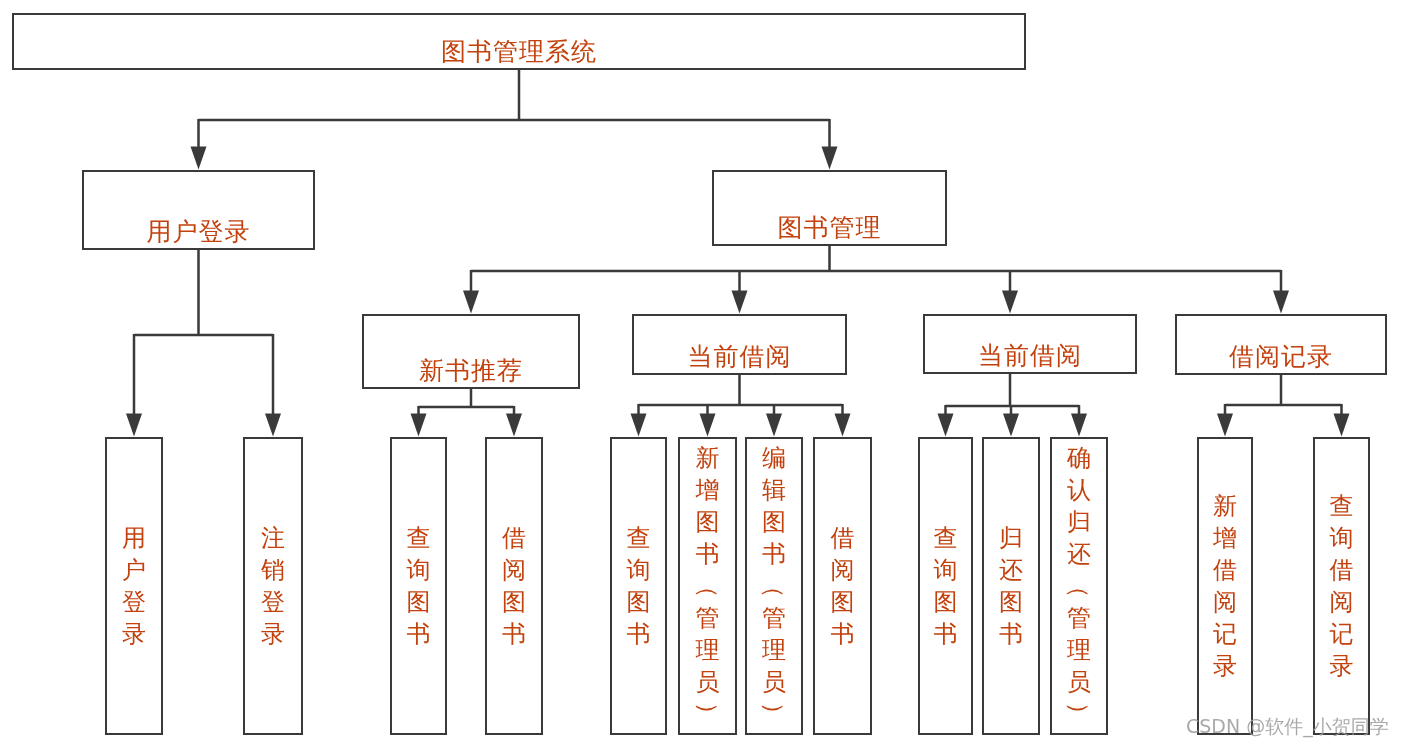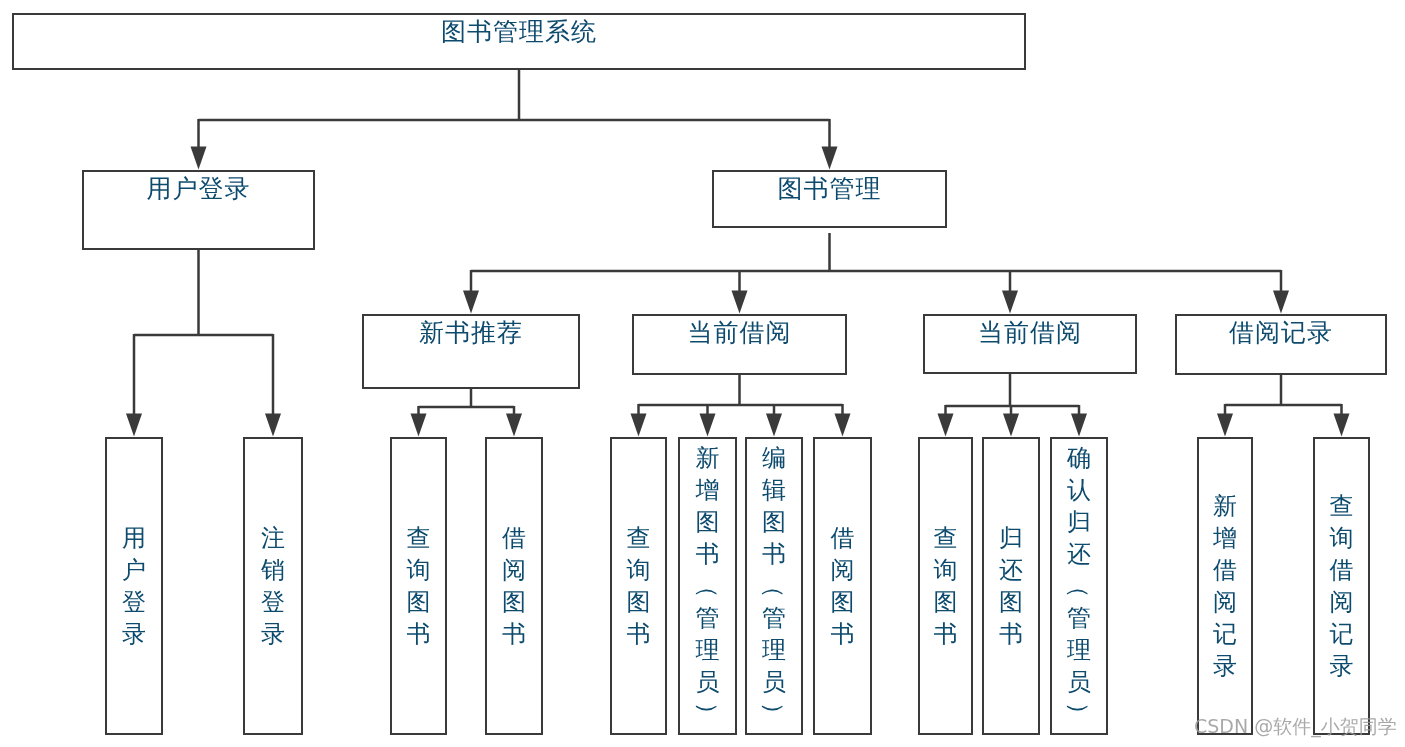--- a/index.html
+++ b/index.html
@@ -13,22 +13,22 @@
     overflow: hidden;
   }
   svg.connectors {
     position: absolute; left: 0; top: 0; z-index: 1;
   }
   .node {
     position: absolute;
     box-sizing: border-box;
     border: 2px solid #3a3a3a;
     background: #ffffff;
-    display: flex; align-items: flex-start; justify-content: center;
-    color: #0c4a6e;
+    display: flex; align-items: flex-end; justify-content: center;
+    color: #c2410c;
     z-index: 2;
   }
   .horiz .lbl {
     font-size: 25px;
     letter-spacing: 1px;
     white-space: nowrap;
   }
   .vert .lbl {
     display: flex; flex-direction: column;
     align-items: center; justify-content: center;
@@ -43,21 +43,20 @@
     transform: rotate(90deg);
   }
   .watermark {
     position: absolute;
     left: 1186px; top: 714px;
     font-size: 19px;
     color: #9b9b9b;
     opacity: 0.85;
     white-space: nowrap;
     z-index: 5;
-    margin-left: 8px;
   }
 </style>
 </head>
 <body>
 
 <div class="canvas" id="canvas">
   <div class="watermark">CSDN @软件_小贺同学</div>
 <svg width="1405" height="747" class="connectors">
       <path d="M519 69 V120 M198.5 120 H829.5 M198.5 119 V150.5 M829.5 119 V150.5 M198.5 233 V335 M134 335 H273 M134 334 V417.5 M273 334 V417.5 M829.5 233 V271 M471 271 H1281 M471 270 V294.5 M739.5 270 V294.5 M1010 270 V294.5 M1281 270 V294.5 M471 374 V407 M418.5 407 H514 M418.5 406 V417.5 M514 406 V417.5 M739.5 374 V405 M638.5 405 H842.5 M638.5 404 V417.5 M707.5 404 V417.5 M774 404 V417.5 M842.5 404 V417.5 M1010 374 V406 M945.5 406 H1079 M945.5 405 V417.5 M1011 405 V417.5 M1079 405 V417.5 M1281 374 V405 M1225 405 H1341.5 M1225 404 V417.5 M1341.5 404 V417.5" stroke="#3a3a3a" stroke-width="2.5" fill="none"></path>
       <polygon points="190.5,146.5 206.5,146.5 198.5,169.5" fill="#3a3a3a"></polygon>
@@ -79,21 +78,21 @@
       <polygon points="1071,413.5 1087,413.5 1079,436.5" fill="#3a3a3a"></polygon>
       <polygon points="1217,413.5 1233,413.5 1225,436.5" fill="#3a3a3a"></polygon>
       <polygon points="1333.5,413.5 1349.5,413.5 1341.5,436.5" fill="#3a3a3a"></polygon>
     </svg>
     <div class="node horiz" style="left: 12px; top: 13px; width: 1014px; height: 57px;">
       <div class="lbl">图书管理系统</div>
     </div>
     <div class="node horiz" style="left: 82px; top: 170px; width: 233px; height: 80px;">
       <div class="lbl">用户登录</div>
     </div>
-    <div class="node horiz" style="left: 712px; top: 170px; width: 235px; height: 58px;">
+    <div class="node horiz" style="left: 712px; top: 170px; width: 235px; height: 76px;">
       <div class="lbl">图书管理</div>
     </div>
     <div class="node horiz" style="left: 362px; top: 314px; width: 218px; height: 75px;">
       <div class="lbl">新书推荐</div>
     </div>
     <div class="node horiz" style="left: 632px; top: 314px; width: 215px; height: 61px;">
       <div class="lbl">当前借阅</div>
     </div>
     <div class="node horiz" style="left: 903px; top: 314px; width: 214px; height: 60px; margin-left: 20px;">
       <div class="lbl">当前借阅</div>

